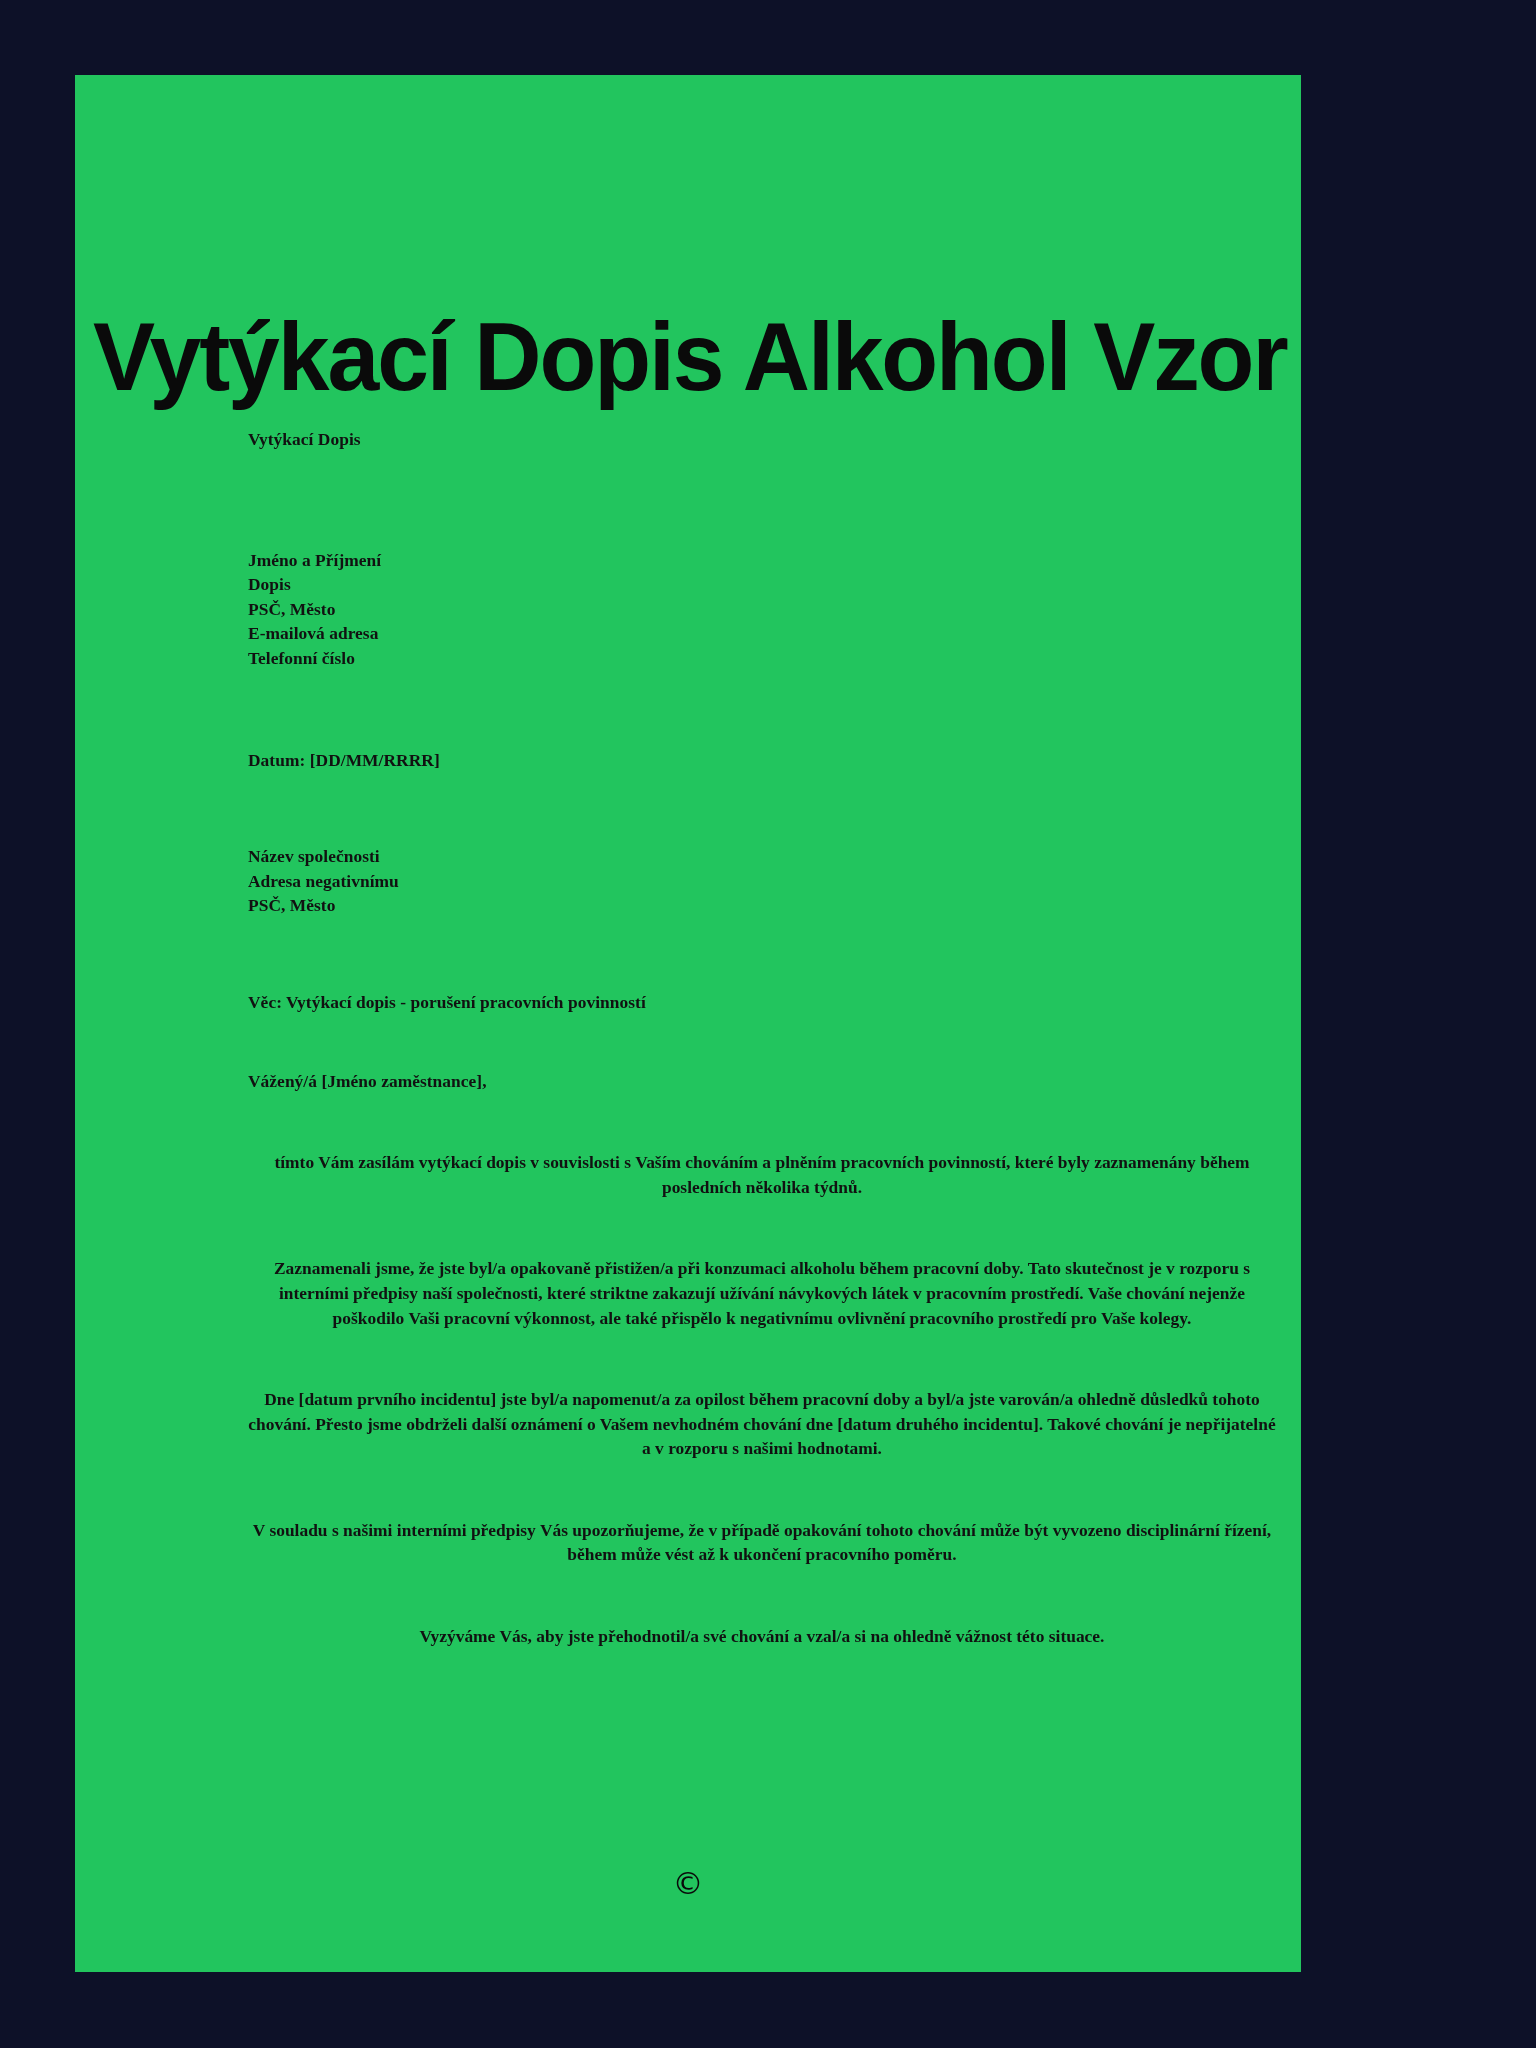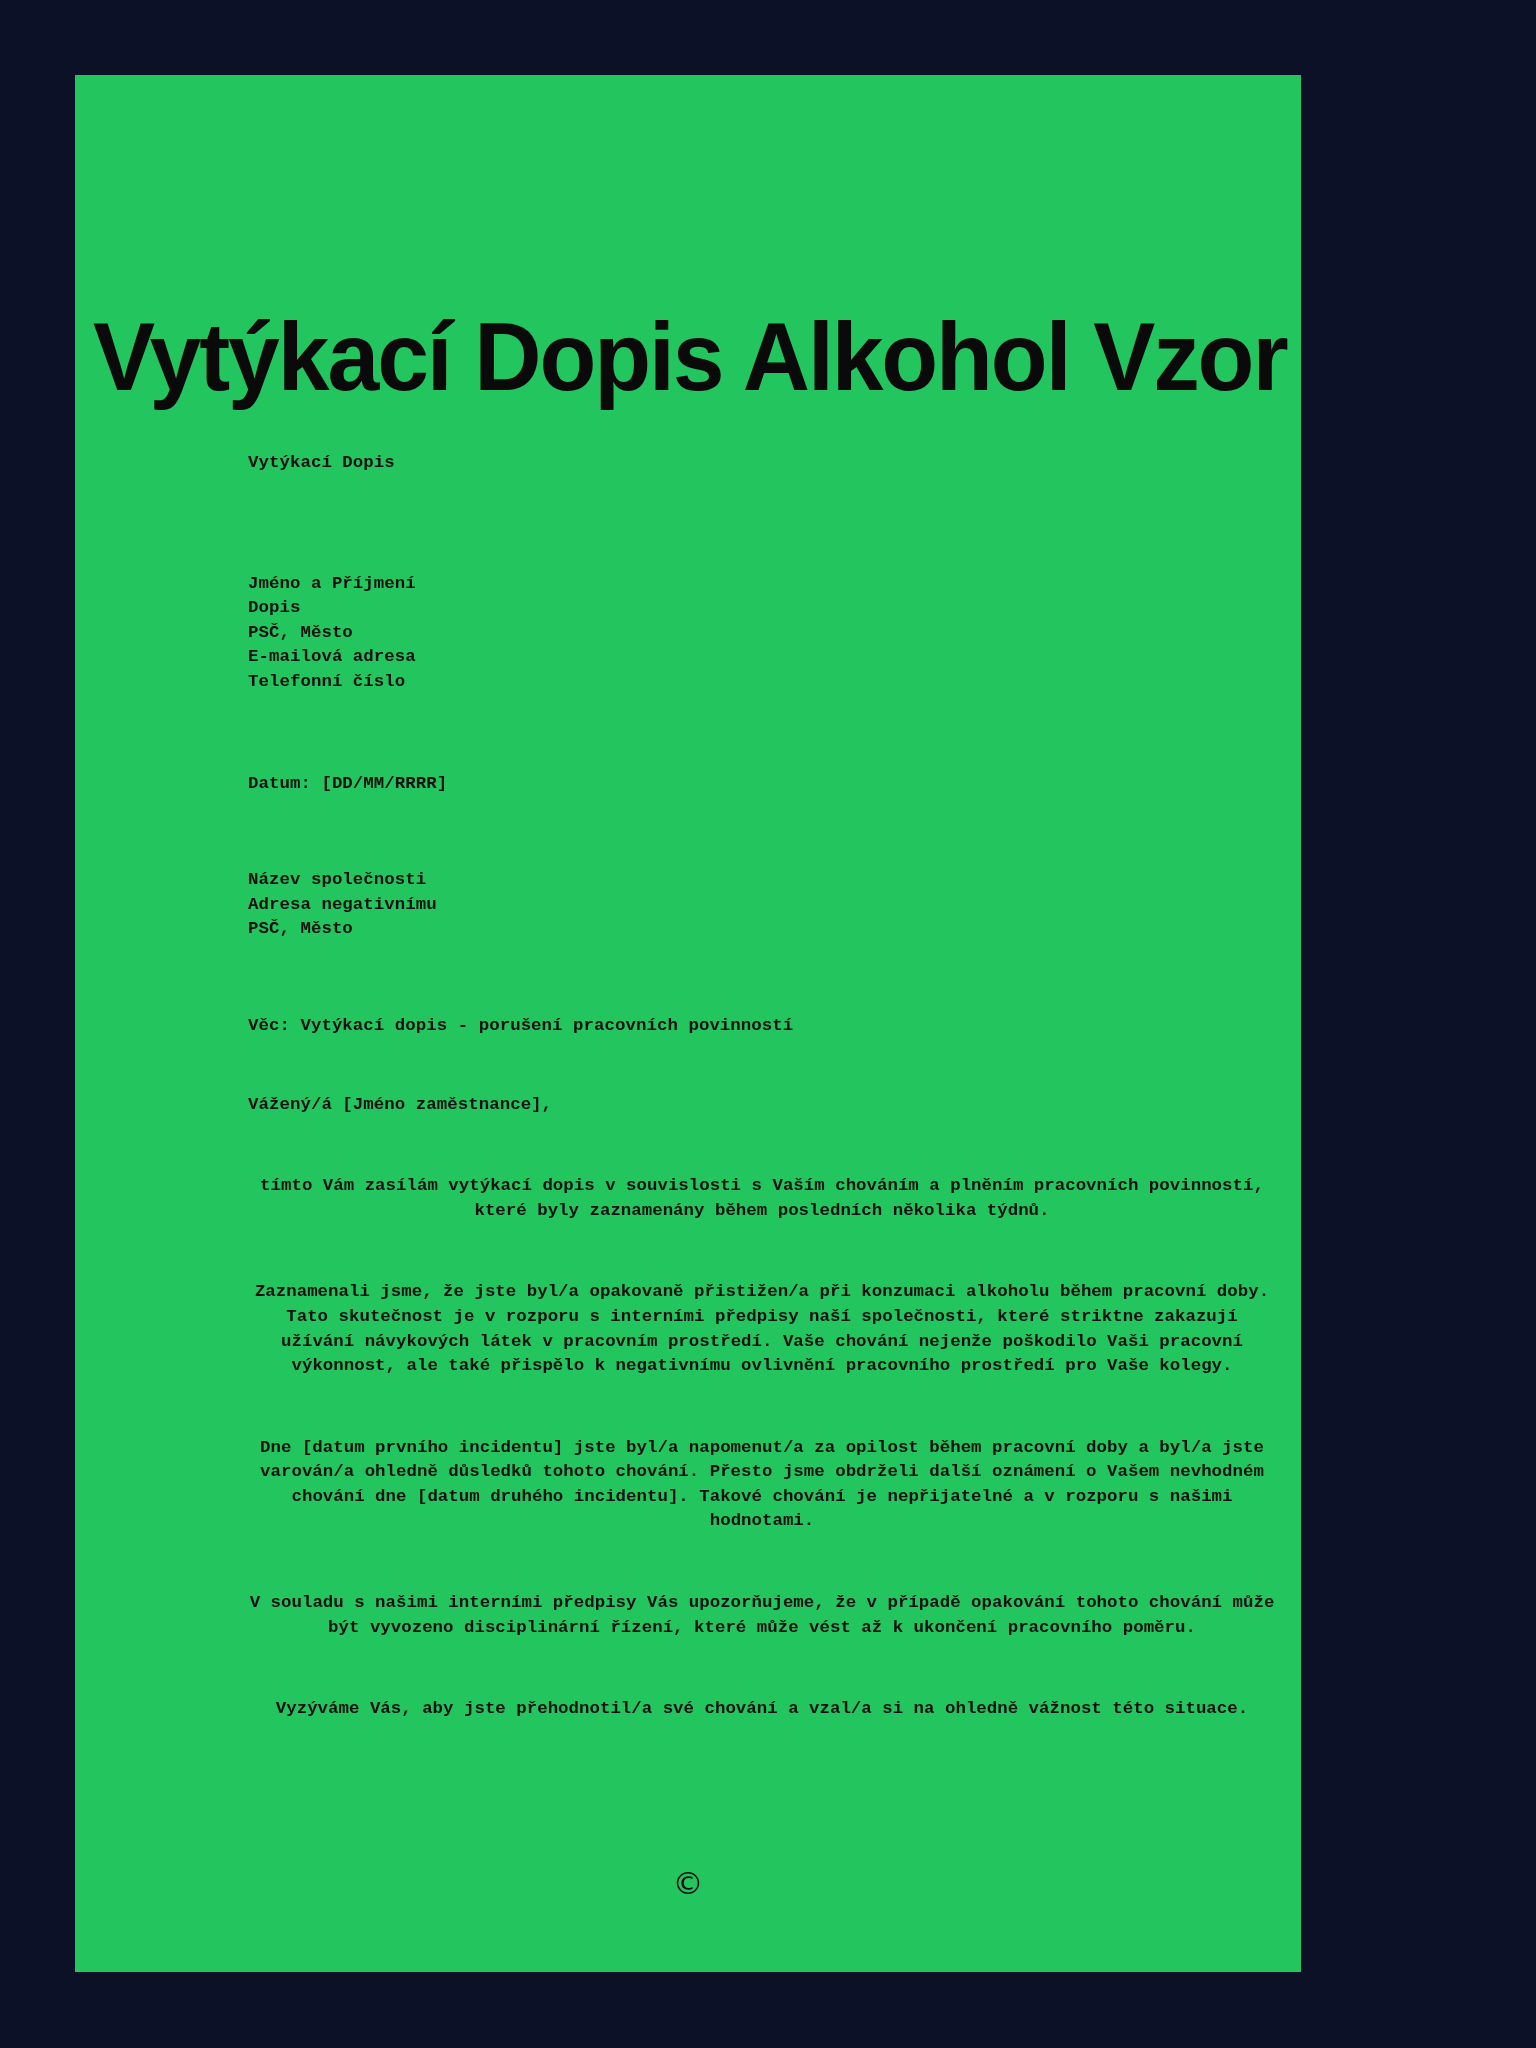--- a/index.html
+++ b/index.html
@@ -45,22 +45,21 @@
   
   .letter-body {
     position: absolute;
     left: 173px;
     top: 352px;
     width: 1028px;
     color: #111111;
     font-size: 17.4px;
     font-weight: 700;
     line-height: 1.0;
-    font-family: Liberation Mono, monospace;
-    margin-top: 24px;
+    font-family: Liberation Serif, serif;
   }
 
   .blk { margin: 0 0 0 0; }
 
   .line {
     display: block;
     font-weight: 700;
     font-size: 17.4px;
     line-height: 24.6px;
     letter-spacing: 0.05px;
@@ -159,21 +158,21 @@
 
     <div class="gap-p"></div>
 
     <div class="blk">
       <span class="para">Dne [datum prvního incidentu] jste byl/a napomenut/a za opilost během pracovní doby a byl/a jste varován/a ohledně důsledků tohoto chování. Přesto jsme obdrželi další oznámení o Vašem nevhodném chování dne [datum druhého incidentu]. Takové chování je nepřijatelné a v rozporu s našimi hodnotami.</span>
     </div>
 
     <div class="gap-p"></div>
 
     <div class="blk">
-      <span class="para">V souladu s našimi interními předpisy Vás upozorňujeme, že v případě opakování tohoto chování může být vyvozeno disciplinární řízení, které může vést až k ukončení pracovního poměru.</span>
+      <span class="para">V souladu s našimi interními předpisy Vás upozorňujeme, že v případě opakování tohoto chování může být vyvozeno disciplinární řízení, během může vést až k ukončení pracovního poměru.</span>
     </div>
 
     <div class="gap-p"></div>
 
     <div class="blk">
       <span class="para">Vyzýváme Vás, aby jste přehodnotil/a své chování a vzal/a si na ohledně vážnost této situace.</span>
     </div>
 
   </div>
 

